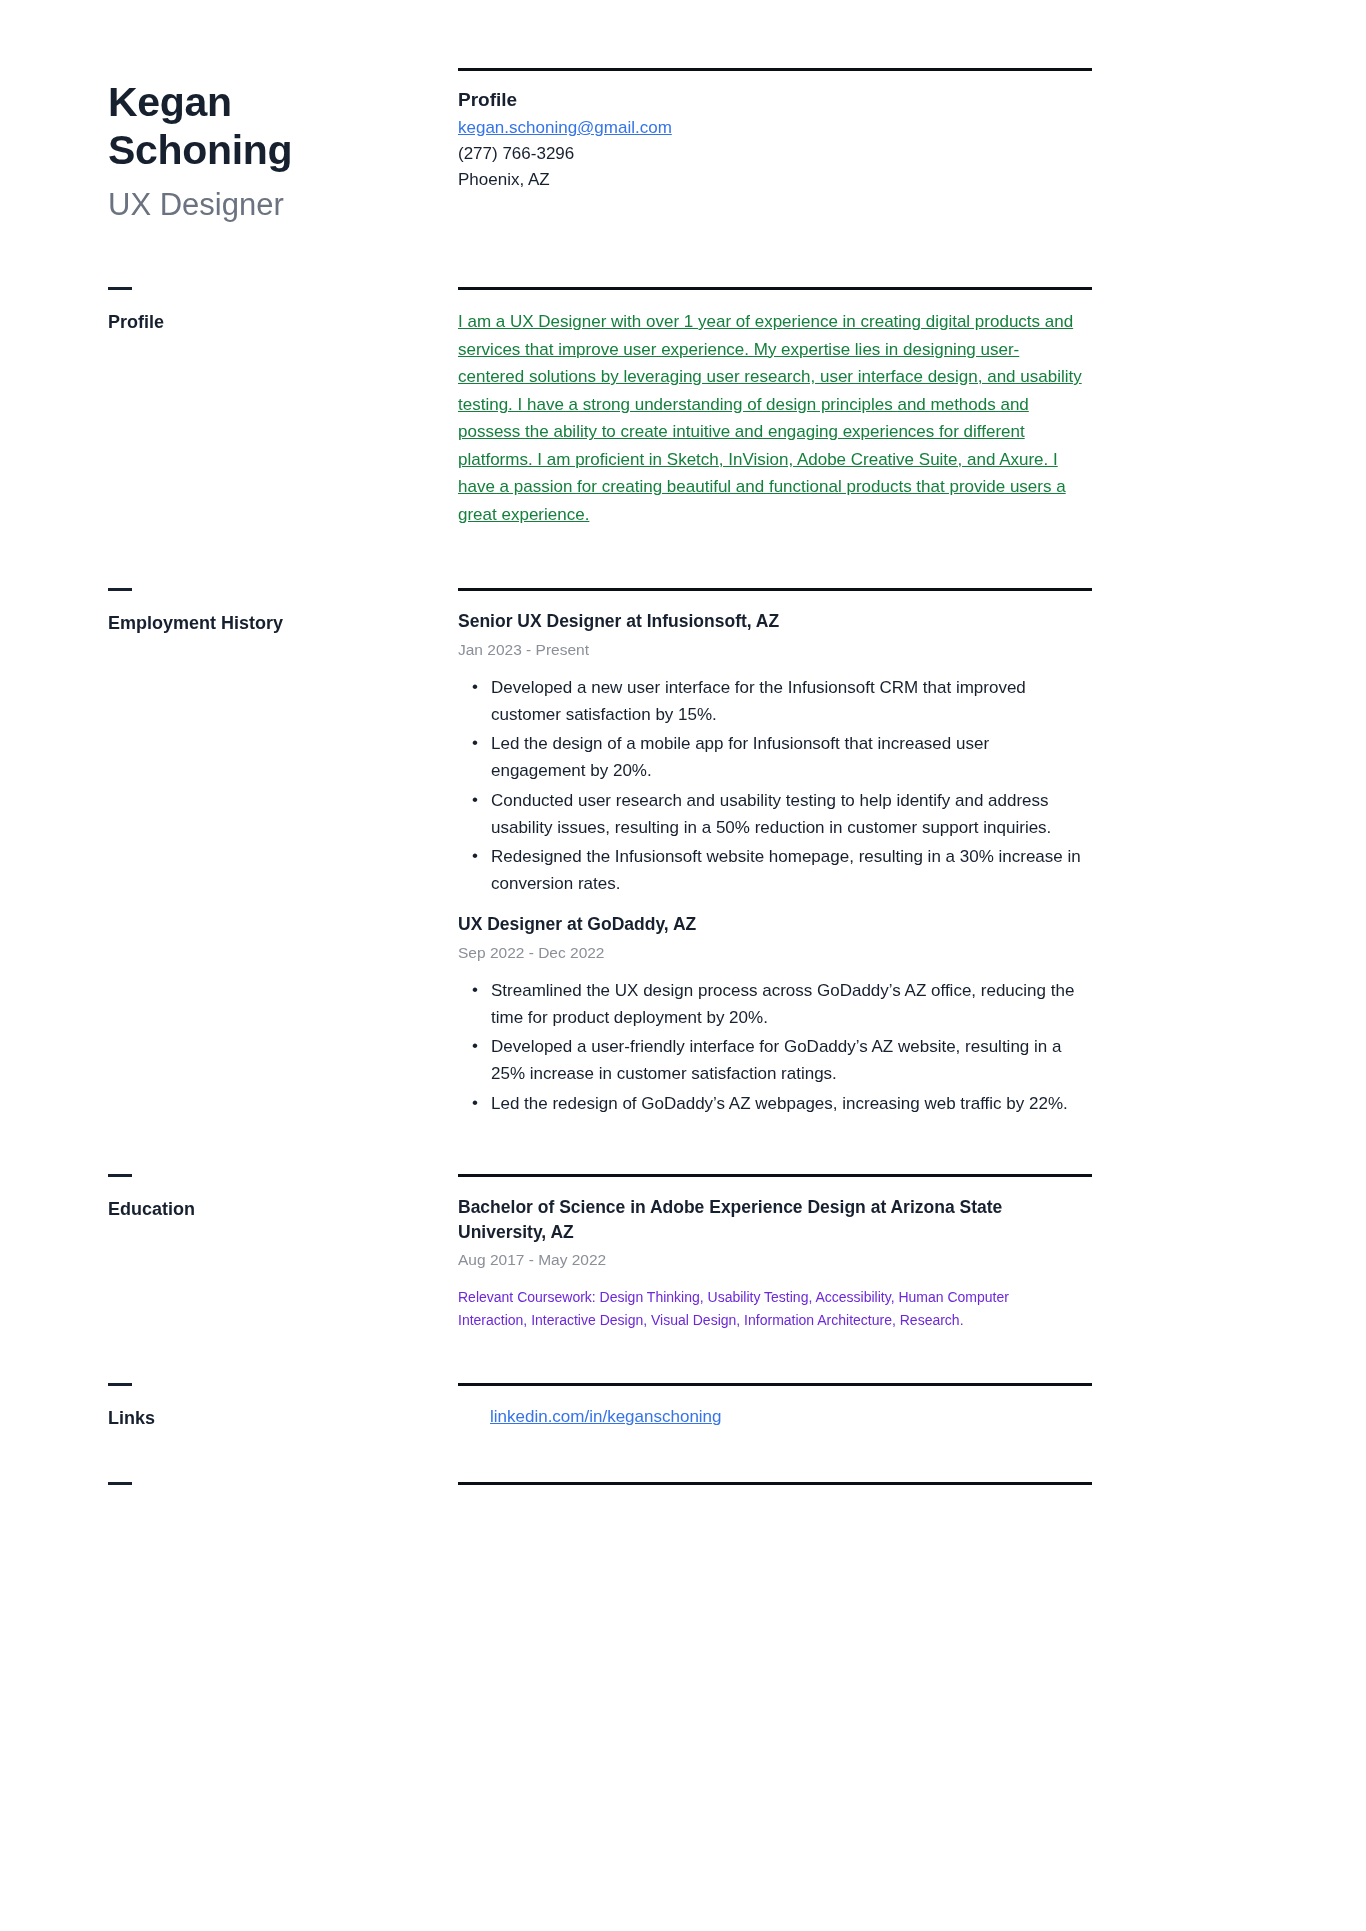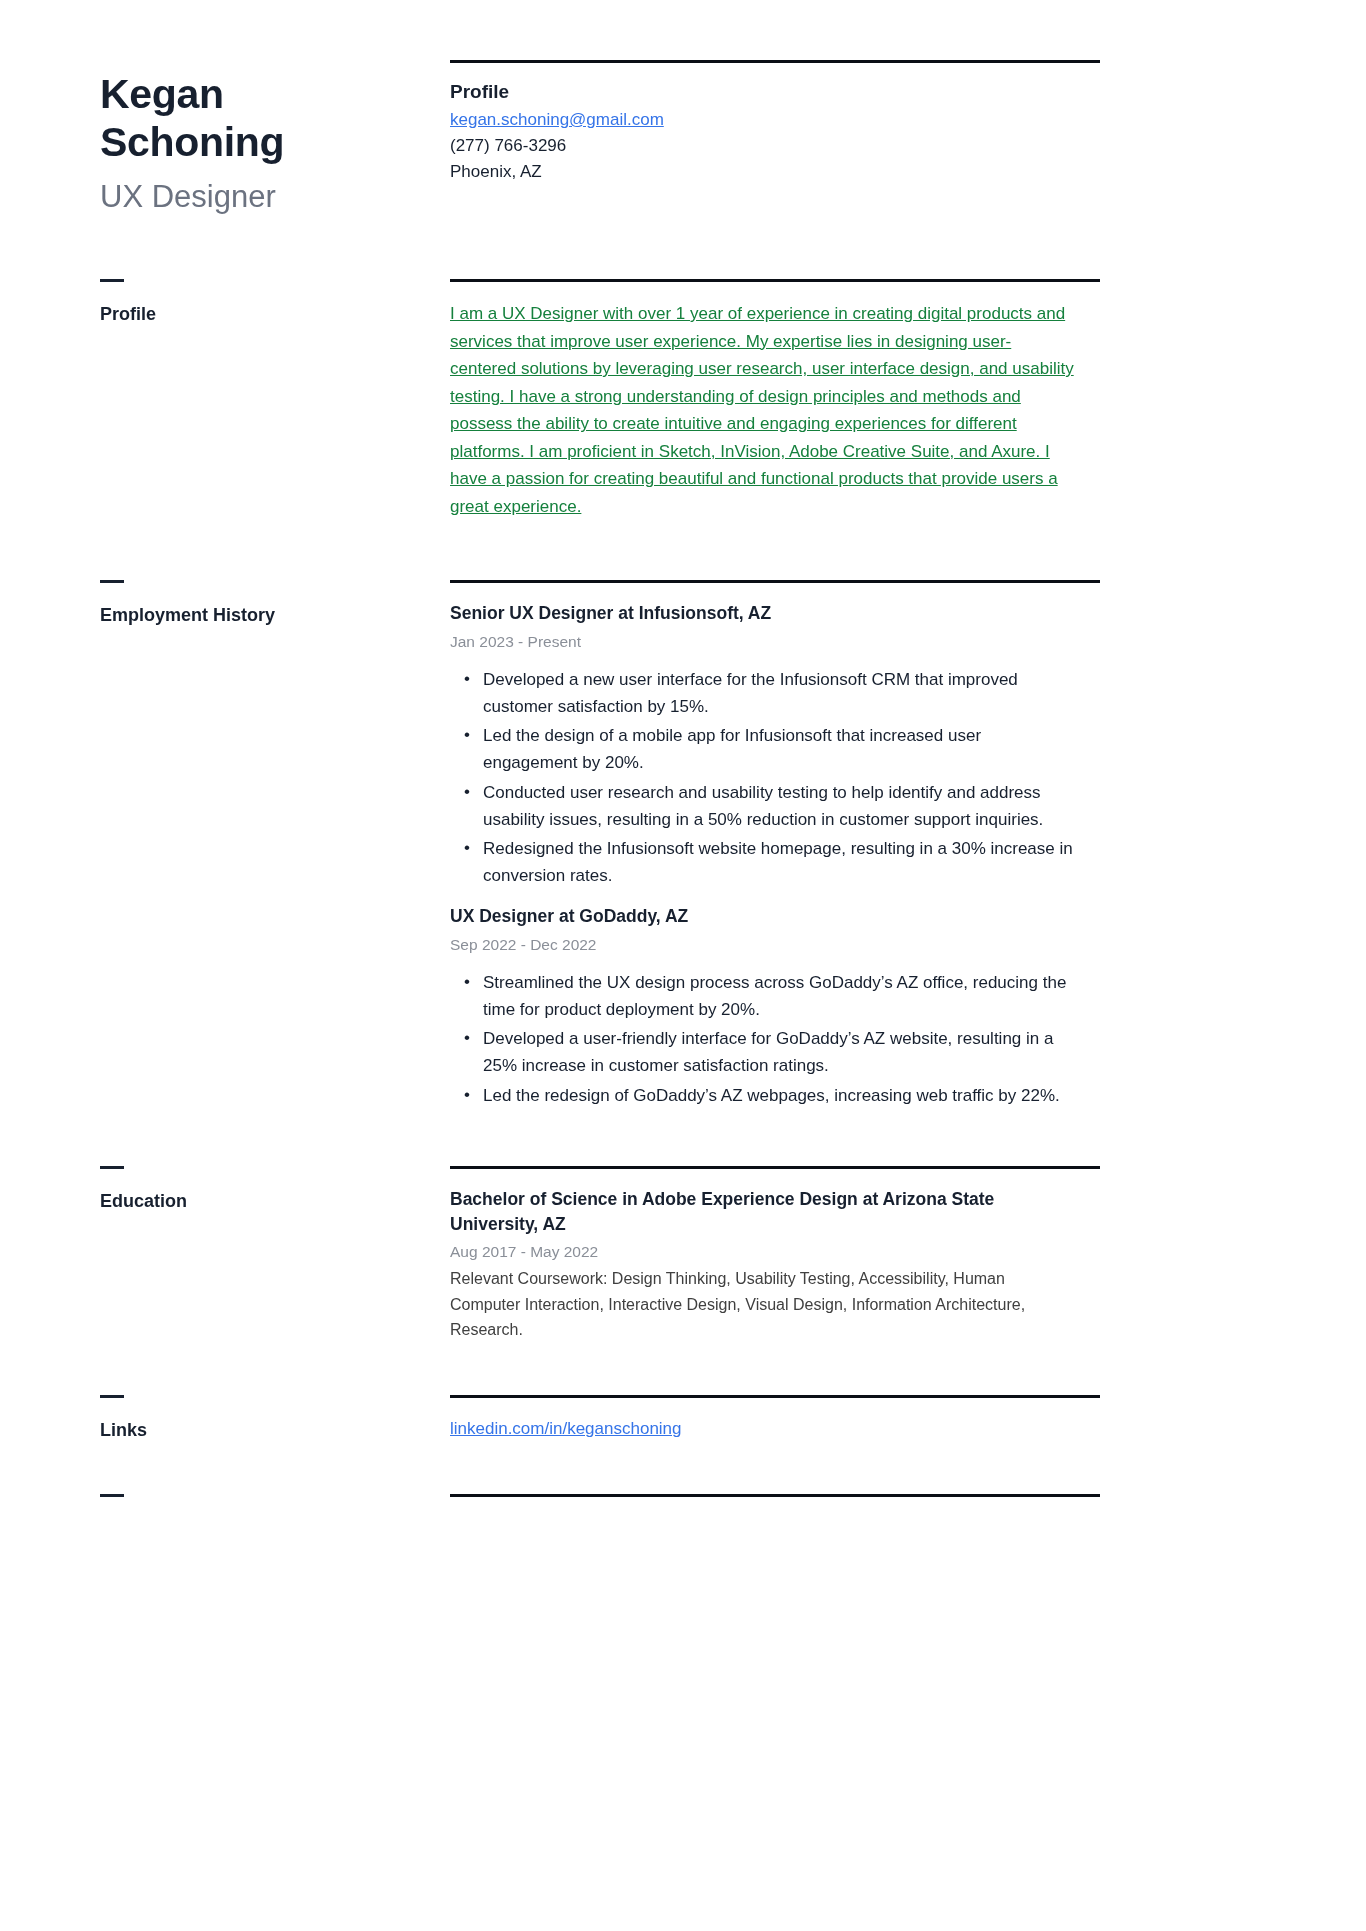--- a/index.html
+++ b/index.html
@@ -13,21 +13,21 @@
     font-family: "Liberation Sans", sans-serif;
     color: #17202f;
     -webkit-font-smoothing: antialiased;
   }
 
   .page {
     position: relative;
     width: 1200px;
     min-height: 1931px;
     background: #ffffff;
-    padding: 0;
+    padding: 8px;
     overflow: hidden;
   }
 
   
   .header {
     display: flex;
     padding: 60px 100px 0 100px;
   }
   .header-left {
     width: 350px;
@@ -150,35 +150,35 @@
   }
   .entry-bullets li::before {
     content: "•";
     position: absolute;
     left: 14px;
     top: -1px;
     font-size: 17px;
     color: #17202f;
   }
   .entry-note {
-    font-size: 16px;
+    font-size: 14px;
     line-height: 1.6;
-    color: #404040;
-    margin-top: 3px;
+    color: #6d28d9;
+    margin-top: 15px;
     max-width: 620px;
   }
 
   
   .gap-profile { height: 62px; }
   .gap-emp { height: 60px; }
   .gap-edu { height: 55px; }
   .gap-links { height: 52px; }
   .gap-tail { height: 52px; }
 
-  .links-body { padding-top: 18px; }
+  .links-body { padding-top: 18px; margin-left: 32px; }
 </style>
 </head>
 <body>
 
 <div class="page">
 
   <div class="header">
     <div class="header-left">
       <div class="name">
         <div>Kegan</div>

